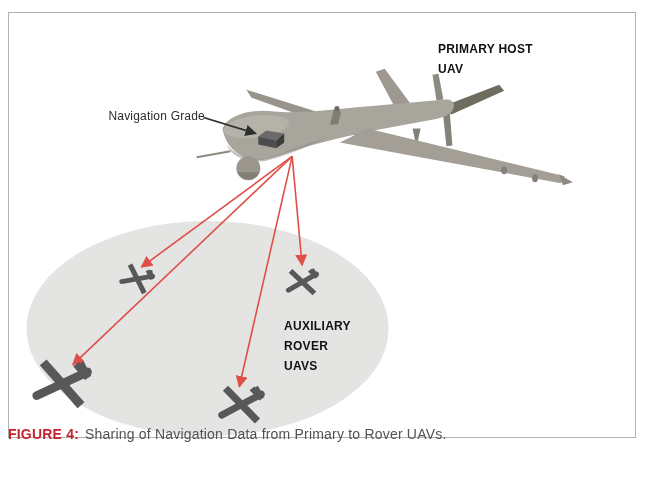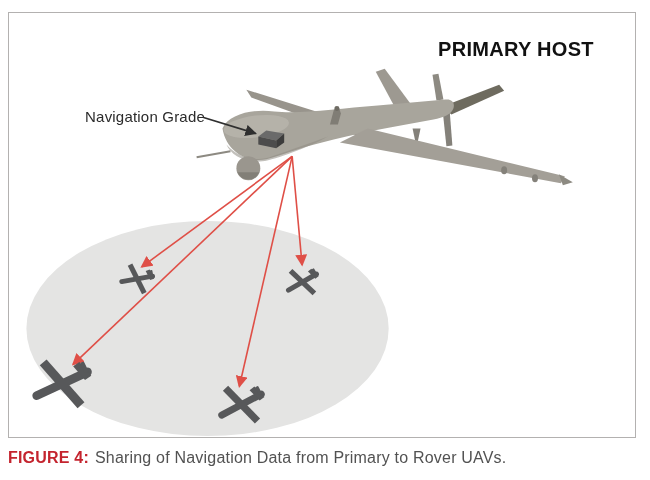--- a/index.html
+++ b/index.html
@@ -14,29 +14,29 @@
     --heading-black:#111111;
     --caption-gray:#525252;
   }
   *{margin:0;padding:0;box-sizing:border-box;}
   html,body{width:650px;height:480px;background:#ffffff;overflow:hidden;
     font-family:"Liberation Sans", sans-serif;}
   .page{position:relative;width:650px;height:480px;background:#fff;}
   .figure-frame{position:absolute;left:8px;top:12px;width:628px;height:426px;
     border:1px solid var(--border-gray);background:#fff;}
   .fig-svg{position:absolute;left:0;top:0;width:100%;height:100%;}
-  .label{position:absolute;color:var(--text-dark);font-size:15px;line-height:21px;
+  .label{position:absolute;color:var(--text-dark);font-size:12px;line-height:21px;
     letter-spacing:.2px;white-space:nowrap;}
-  .label.bold{font-weight:bold;color:var(--heading-black);font-size:20px;
+  .label.bold{font-weight:bold;color:var(--heading-black);font-size:12px;
     line-height:20px;letter-spacing:.3px;}
   .lbl-primary{left:429px;top:26px;}
   .lbl-navins{right:430px;top:93px;text-align:right;}
   .lbl-v2v{left:302px;top:173px;}
   .lbl-aux{left:275px;top:303px;}
-  .caption{position:absolute;left:8px;top:448px;width:620px;font-size:16px;
+  .caption{position:absolute;left:8px;top:424px;width:620px;font-size:14px;
     line-height:20px;color:var(--caption-gray);letter-spacing:.2px;}
   .caption .figno{color:var(--caption-red);font-weight:bold;margin-right:6px;}
   
   .ellipse-zone{fill:var(--ellipse-gray);}
   .vlink{stroke:var(--arrow-red);stroke-width:1.6;fill:none;}
   .arrowhead{fill:var(--arrow-red);}
   .blackhead{fill:#2f2f2f;}
   .ins-line{stroke:#2f2f2f;stroke-width:1.8;fill:none;}
   .rover{fill:var(--rover-gray);stroke:none;}
   .body-main{fill:var(--drone-gray);}
@@ -122,28 +122,34 @@
           <polygon points="250,124 268,128 268,136 250,132" fill="#4c4c4c"></polygon>
           <polygon points="268,128 276,121 276,130 268,136" fill="#3c3c3c"></polygon>
         </g>
       </g>
 
       <line class="ins-line" x1="195" y1="105" x2="247" y2="121" marker-end="url(#mArrowB)"></line>
     </svg>
 
     <div class="label bold lbl-primary">
       <div>PRIMARY HOST</div>
+      <div>UAV</div>
     </div>
 
     <div class="label lbl-navins">
       <div>Navigation Grade</div>
     </div>
 
     <div class="label lbl-v2v">
     </div>
 
+    <div class="label bold lbl-aux">
+      <div>AUXILIARY</div>
+      <div>ROVER</div>
+      <div>UAVS</div>
+    </div>
   </div>
 
   <div class="caption">
     <span class="figno">FIGURE 4:</span><span>Sharing of Navigation Data from Primary to Rover UAVs.</span>
   </div>
 
 </div>
 
 </body></html>

